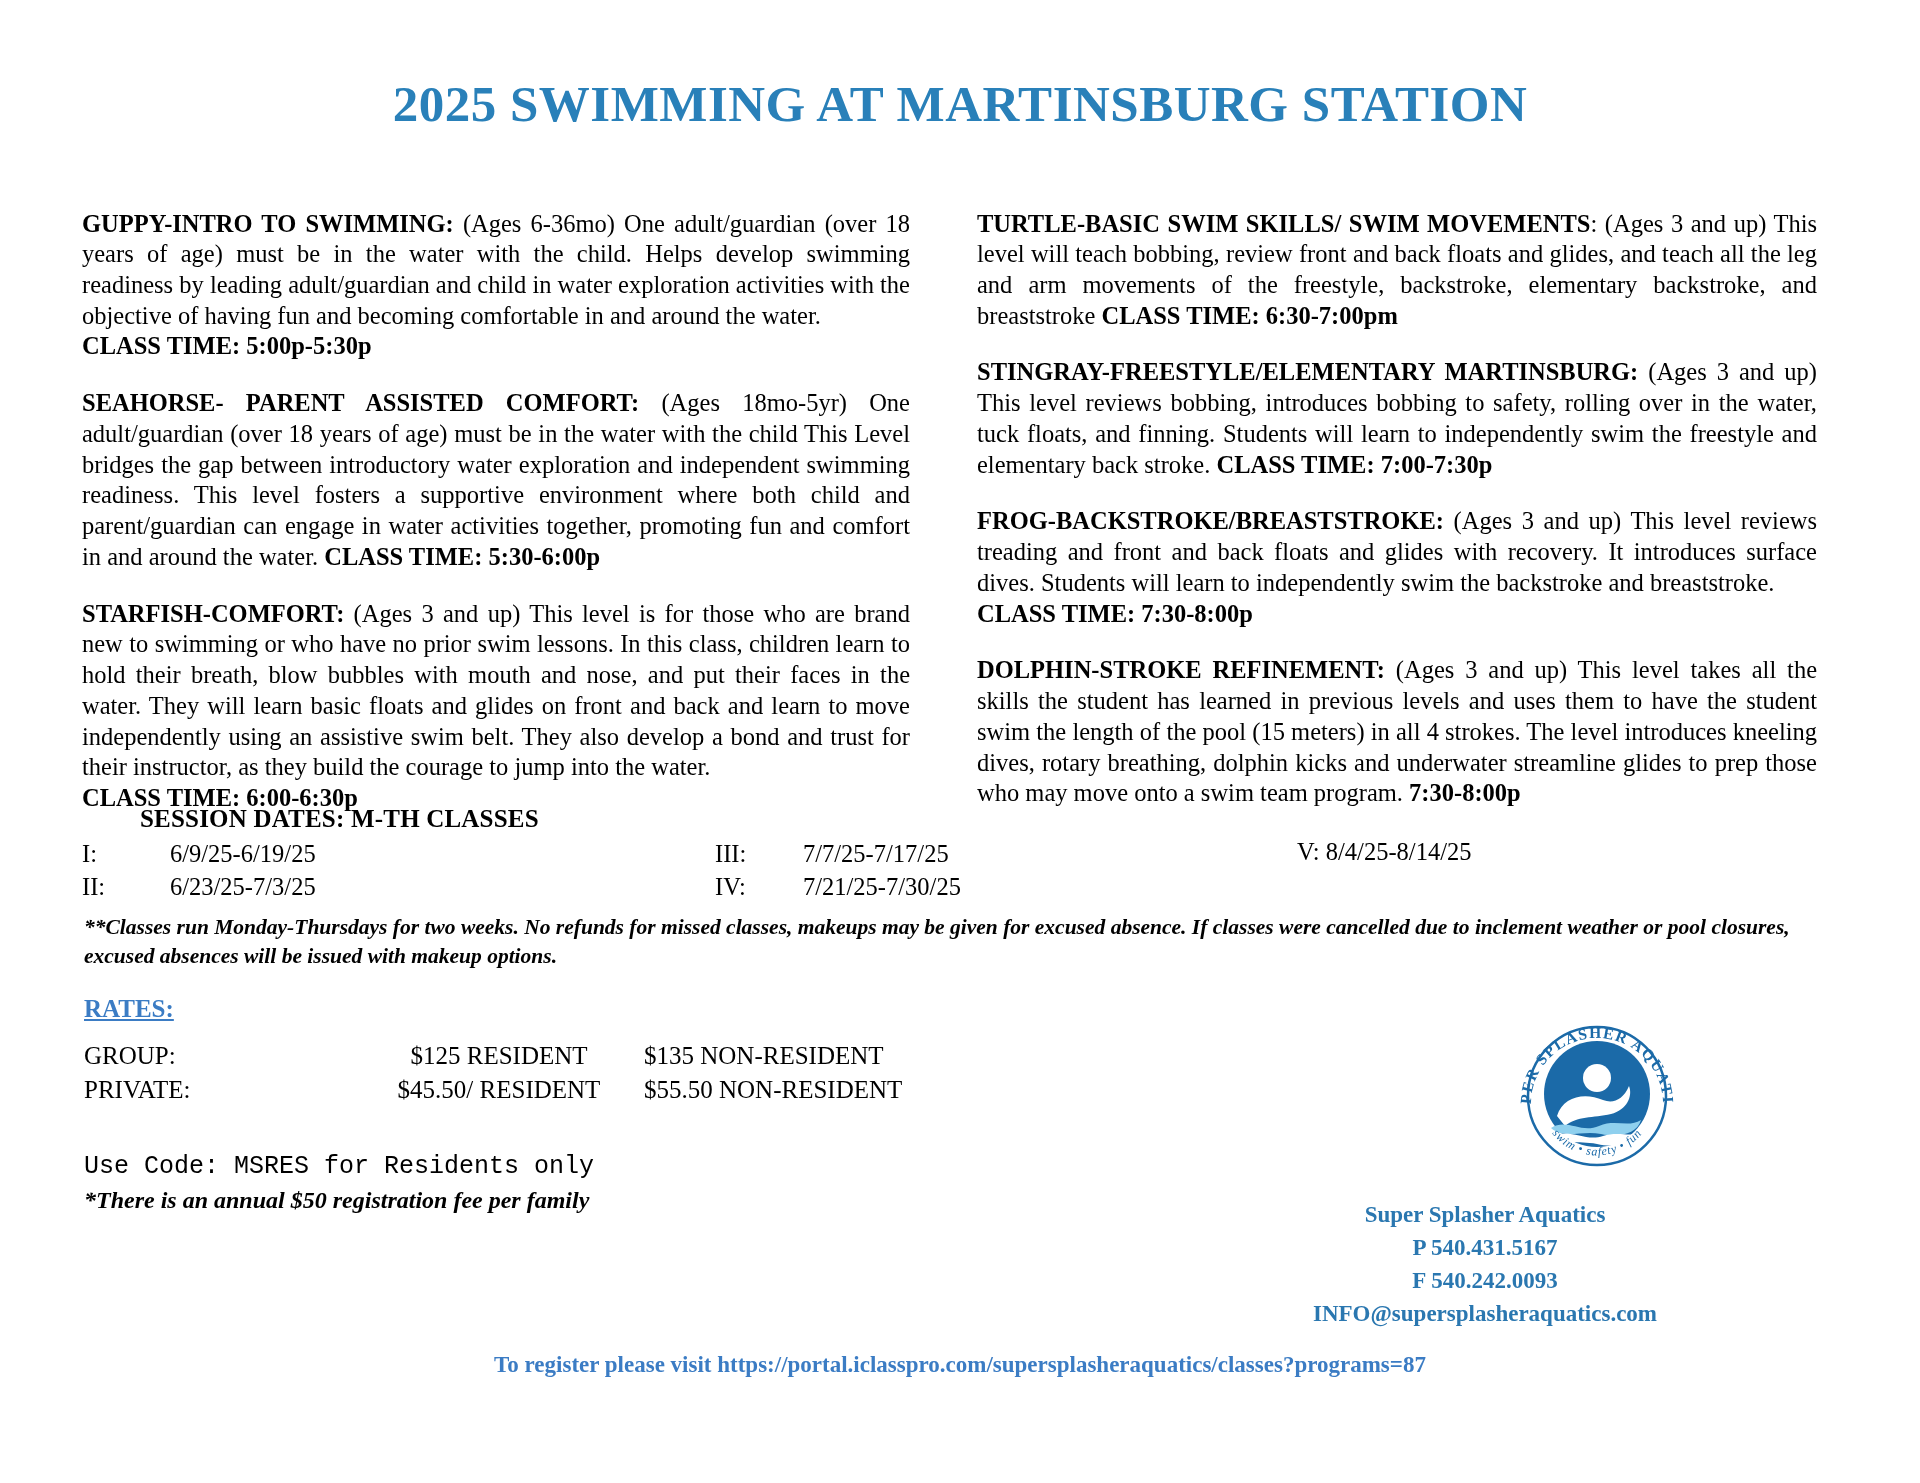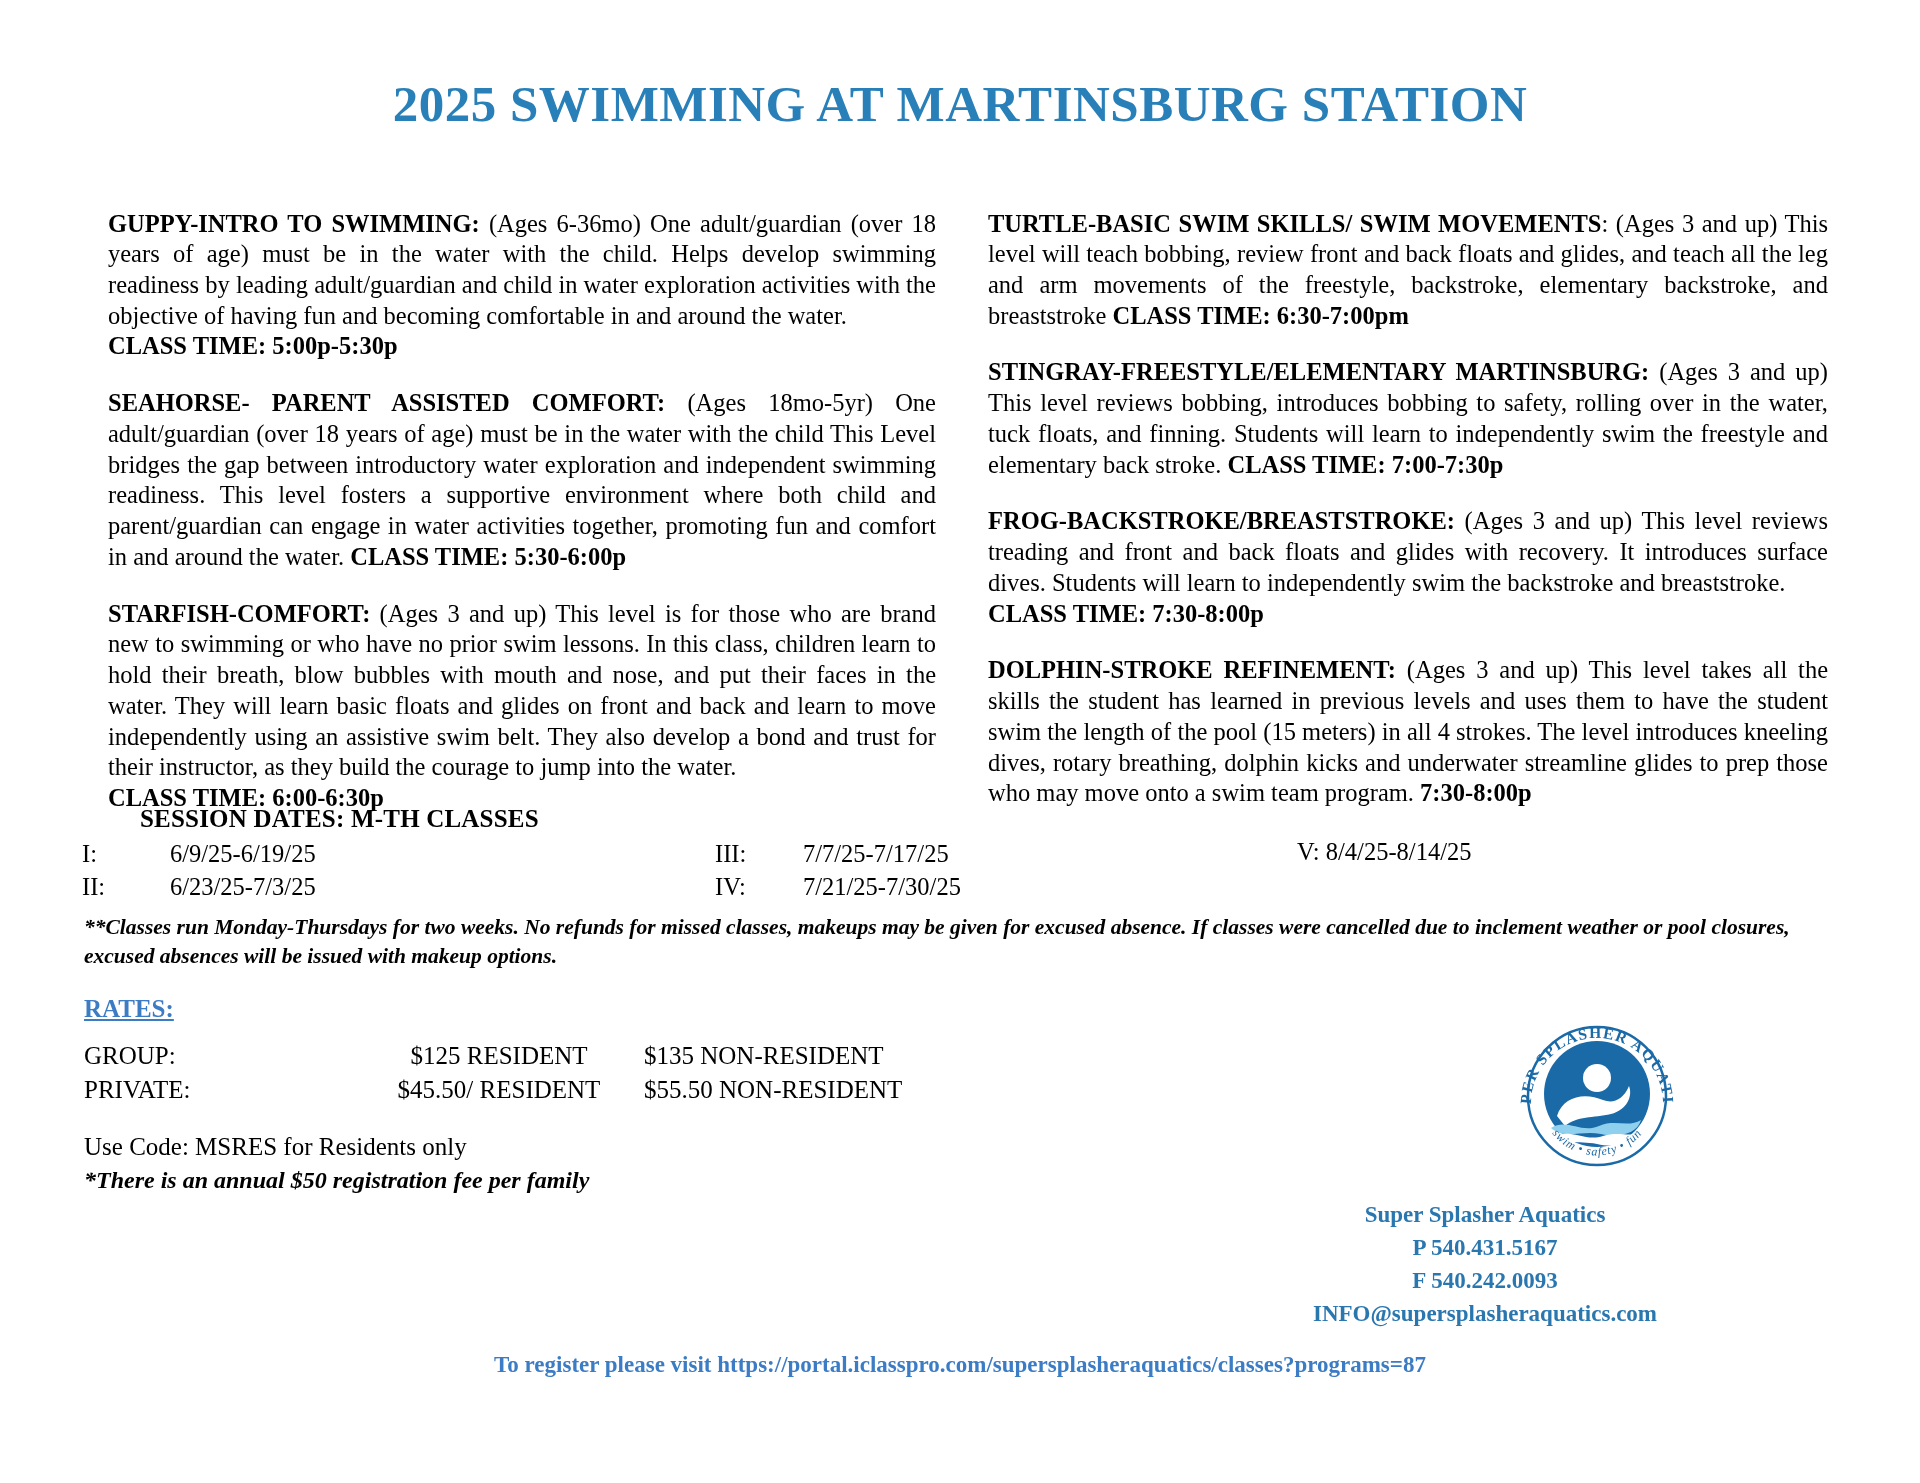--- a/index.html
+++ b/index.html
@@ -35,22 +35,22 @@
     font-family: "Liberation Serif", "DejaVu Serif", serif;
   }
 
   
   .columns {
     position: absolute;
     top: 184px;
     left: 0;
     width: 1920px;
     display: flex;
-    gap: 52px;
-    padding: 0 108px;
+    gap: 67px;
+    padding: 0 82px;
     box-sizing: border-box;
   }
   .col {
     width: 828px;
     flex: 0 0 828px;
   }
   .col-right { width: 840px; flex: 0 0 840px; }
 
   .clsblock {
     font-size: 24.5px;
@@ -129,23 +129,24 @@
   }
   .rates-row {
     display: flex;
     line-height: 1.34;
   }
   .r-label { width: 270px; flex: 0 0 270px; }
   .r-res { width: 290px; flex: 0 0 290px; text-align: center; }
   .r-non { flex: 1 1 auto; }
 
   .code-line {
-    margin-top: 24px;
+    margin-top: 44px;
     line-height: 1.34;
     font-size: 25px;
+    font-family: Liberation Mono, monospace;
   }
   .fee-line {
     font-style: italic;
     font-weight: bold;
     font-size: 24px;
     line-height: 1.34;
   }
 
   
   .logo-wrap {

